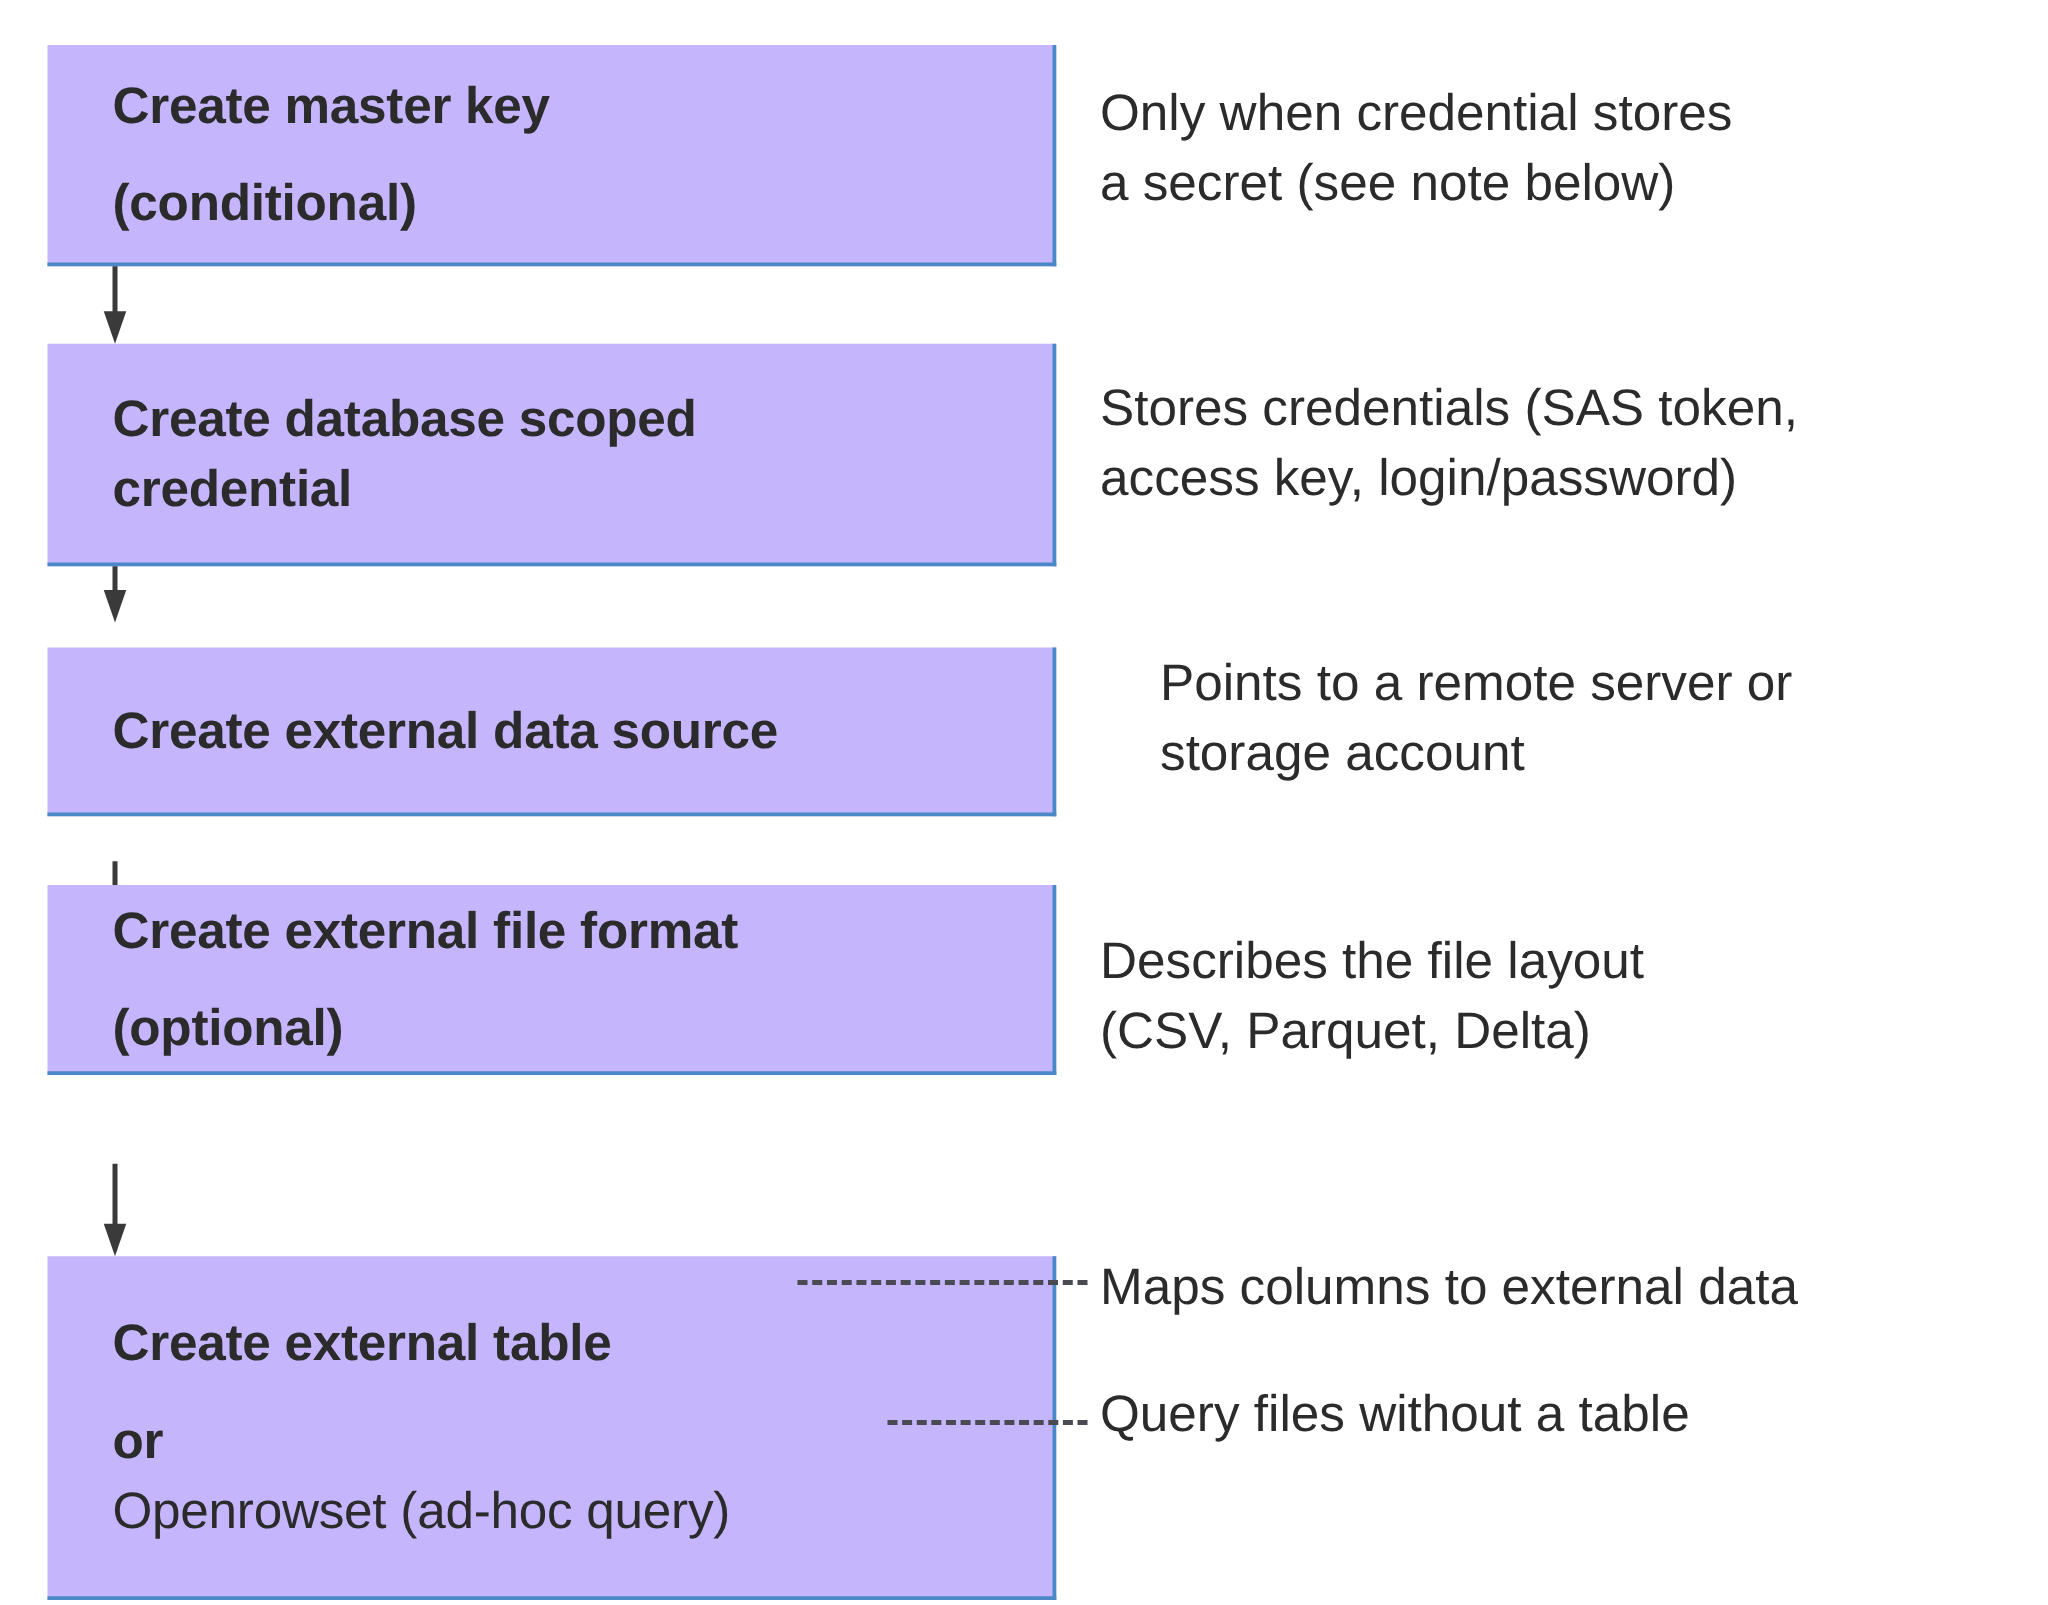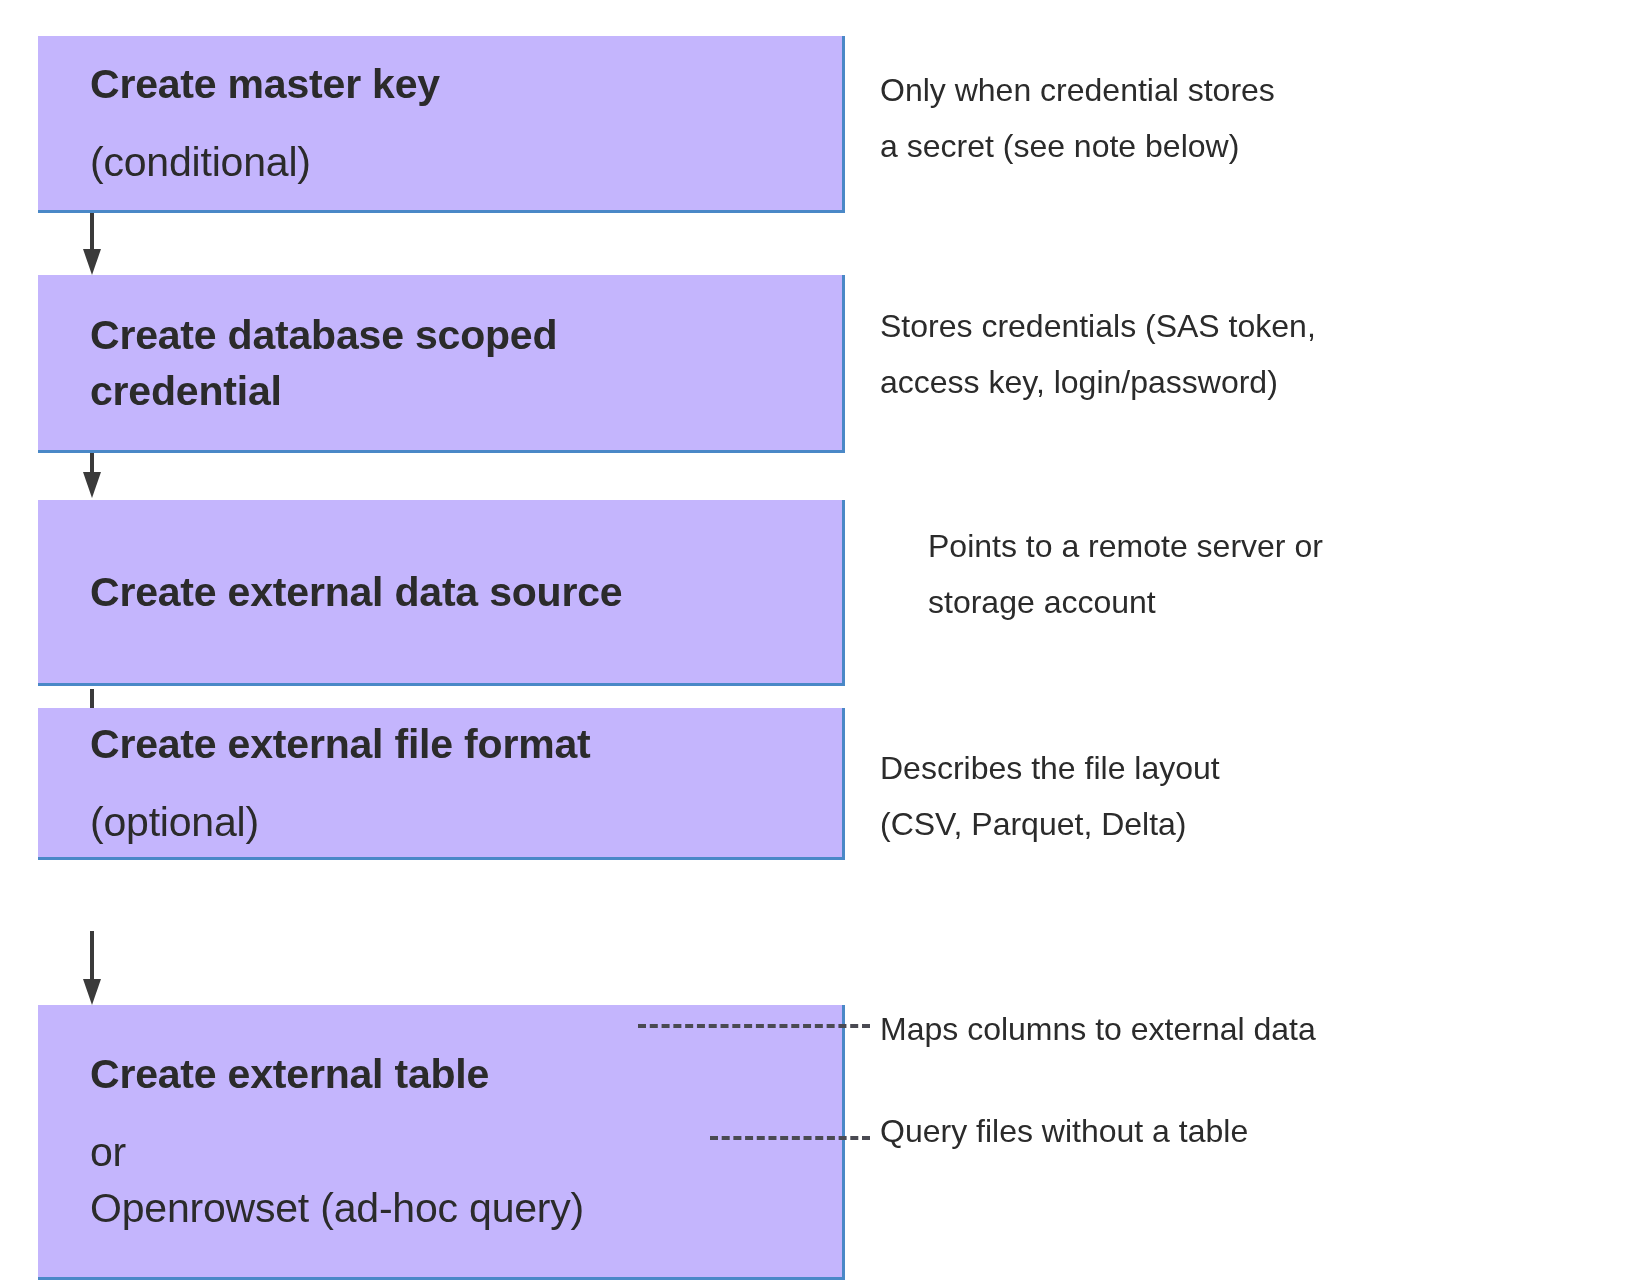--- a/index.html
+++ b/index.html
@@ -39,26 +39,26 @@
     padding-left: 52px;
     padding-right: 14px;
   }
   .ln {
     font-size: 41px;
     line-height: 56px;
     letter-spacing: -0.2px;
     white-space: nowrap;
   }
   .ln.b { font-weight: bold; }
-  .ln.n { font-weight: normal; margin-top: 22px; }
+  .ln.n { font-weight: bold; margin-top: 22px; }
 
   
   #node-master-key      { top: 36px;   height: 177px; }
   #node-db-credential   { top: 275px;  height: 178px; }
-  #node-data-source     { top: 500px;  height: 186px; }
+  #node-data-source     { top: 518px;  height: 135px; }
   #node-file-format     { top: 708px;  height: 152px; }
   #node-table-openrowset{ top: 1005px; height: 275px; }
 
   
   .arrow {
     position: absolute;
     left: 83px;
     width: 18px;
   }
   .arrow .stem {
@@ -84,21 +84,21 @@
   #arrow-2 .stem { height: 21px; }
   #arrow-3 { top: 689px; height: 63px; }
   #arrow-3 .stem { height: 39px; }
   #arrow-4 { top: 931px; height: 74px; }
   #arrow-4 .stem { height: 50px; }
 
   
   .note {
     position: absolute;
     left: 880px;
-    font-size: 32px;
+    font-size: 41px;
     line-height: 56px;
     font-weight: normal;
     color: #2b2b2b;
     white-space: nowrap;
   }
   #note-master-key    { top: 62px; }
   #note-db-credential { top: 298px; }
   #note-data-source   { top: 518px; margin-left: 48px; }
   #note-file-format   { top: 740px; }
   #note-map-columns   { top: 1001px; }

